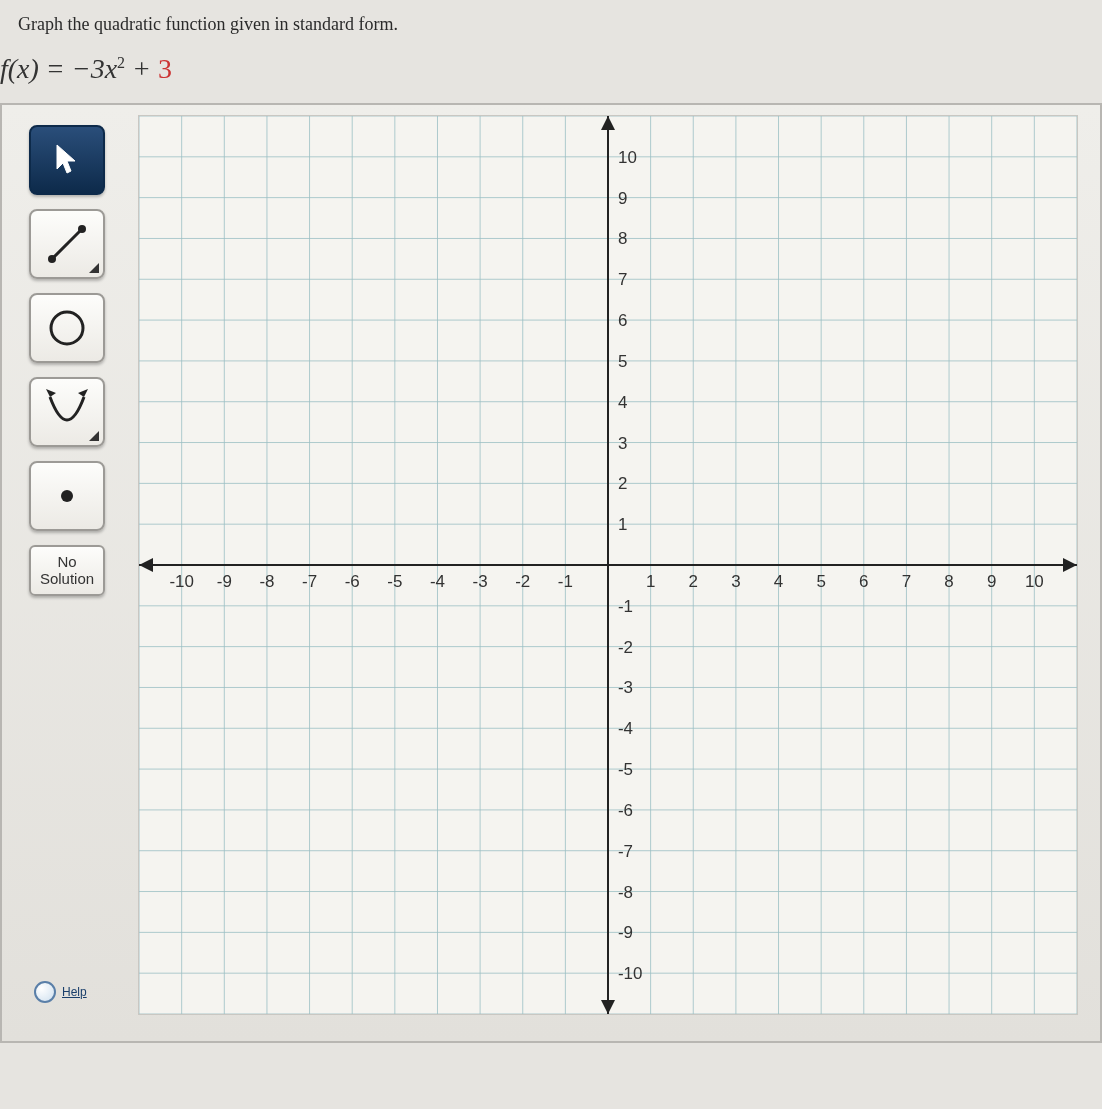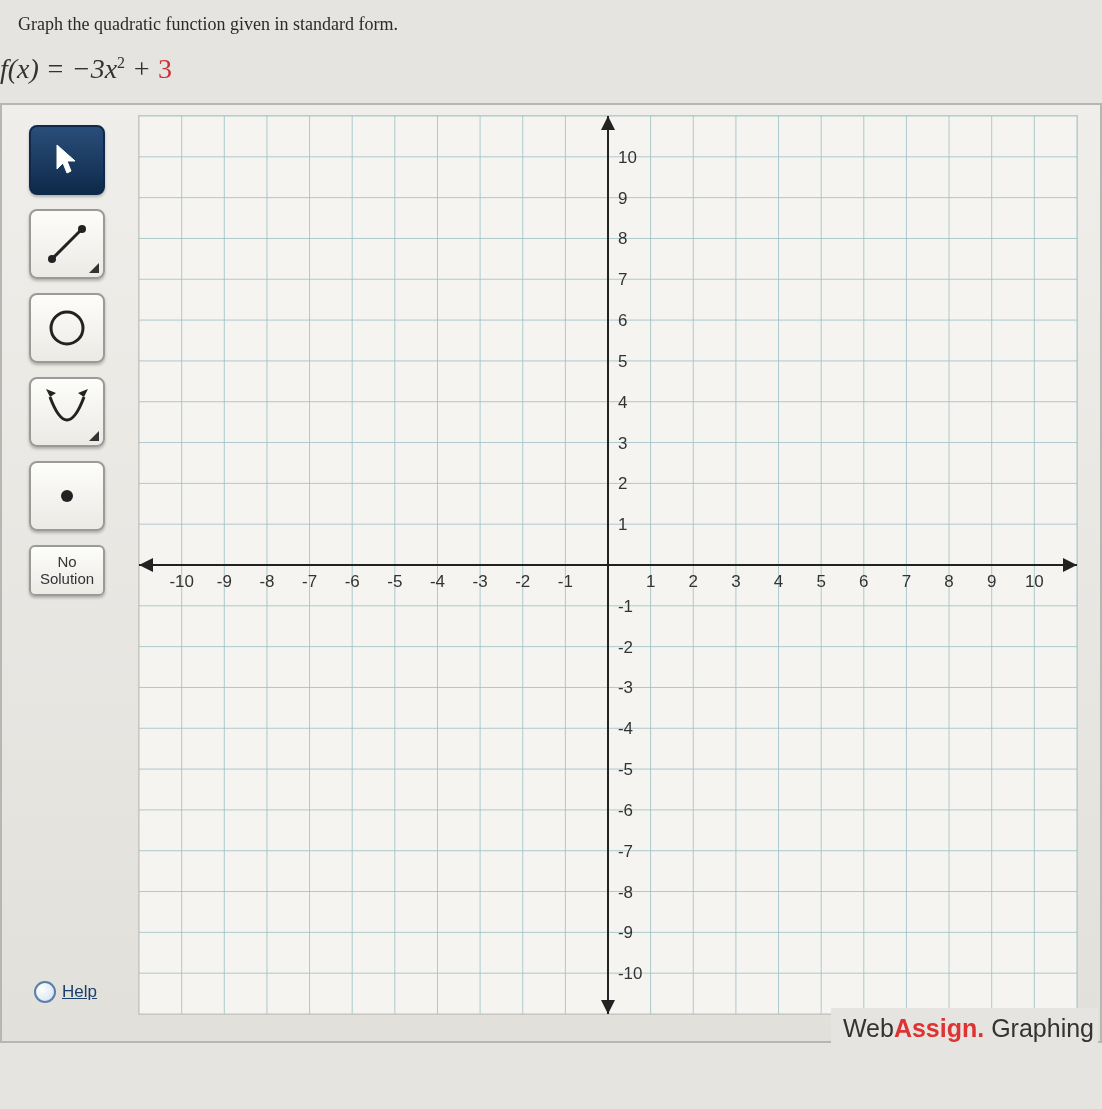--- a/index.html
+++ b/index.html
@@ -81,21 +81,21 @@
     color: #333;
     padding: 6px 8px;
     line-height: 1.15;
     cursor: pointer;
   }
   .help-link {
     position: absolute;
     left: 32px;
     bottom: 38px;
     font-family: Arial, sans-serif;
-    font-size: 17px;
+    font-size: 12px;
     color: #1a3f6b;
     text-decoration: underline;
     display: flex;
     align-items: center;
     gap: 6px;
     cursor: pointer;
     justify-content: center;
   }
   .help-link::before {
     content: "";
@@ -283,17 +283,14 @@
         <text x="480" y="619.6363636363636" text-anchor="start" font-size="17">-4</text>
         <text x="480" y="660.5454545454545" text-anchor="start" font-size="17">-5</text>
         <text x="480" y="701.4545454545455" text-anchor="start" font-size="17">-6</text>
         <text x="480" y="742.3636363636364" text-anchor="start" font-size="17">-7</text>
         <text x="480" y="783.2727272727273" text-anchor="start" font-size="17">-8</text>
         <text x="480" y="824.1818181818181" text-anchor="start" font-size="17">-9</text>
         <text x="480" y="865.0909090909091" text-anchor="start" font-size="17">-10</text>
       </svg>
   </div>
 
-  <div class="footer-brand">
-    <span class="wa1">Web</span><span class="wa2">Assign.</span><span class="gr"> Graphing</span>
-  </div>
 
 </div>
 
 </body></html>

